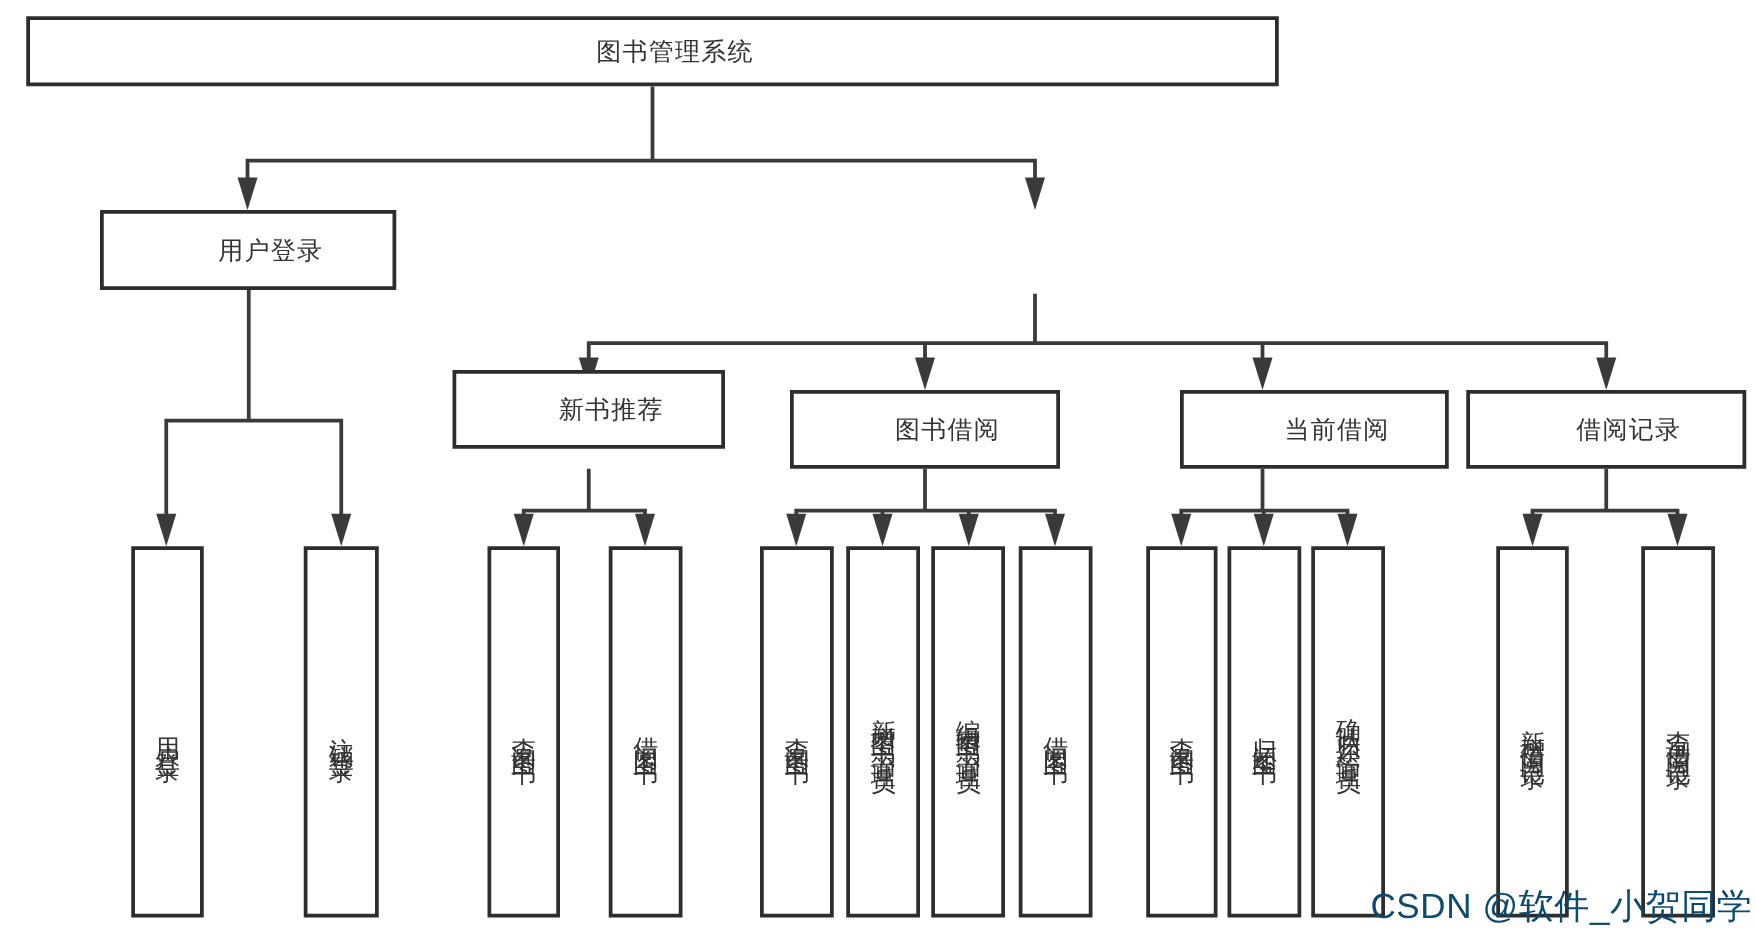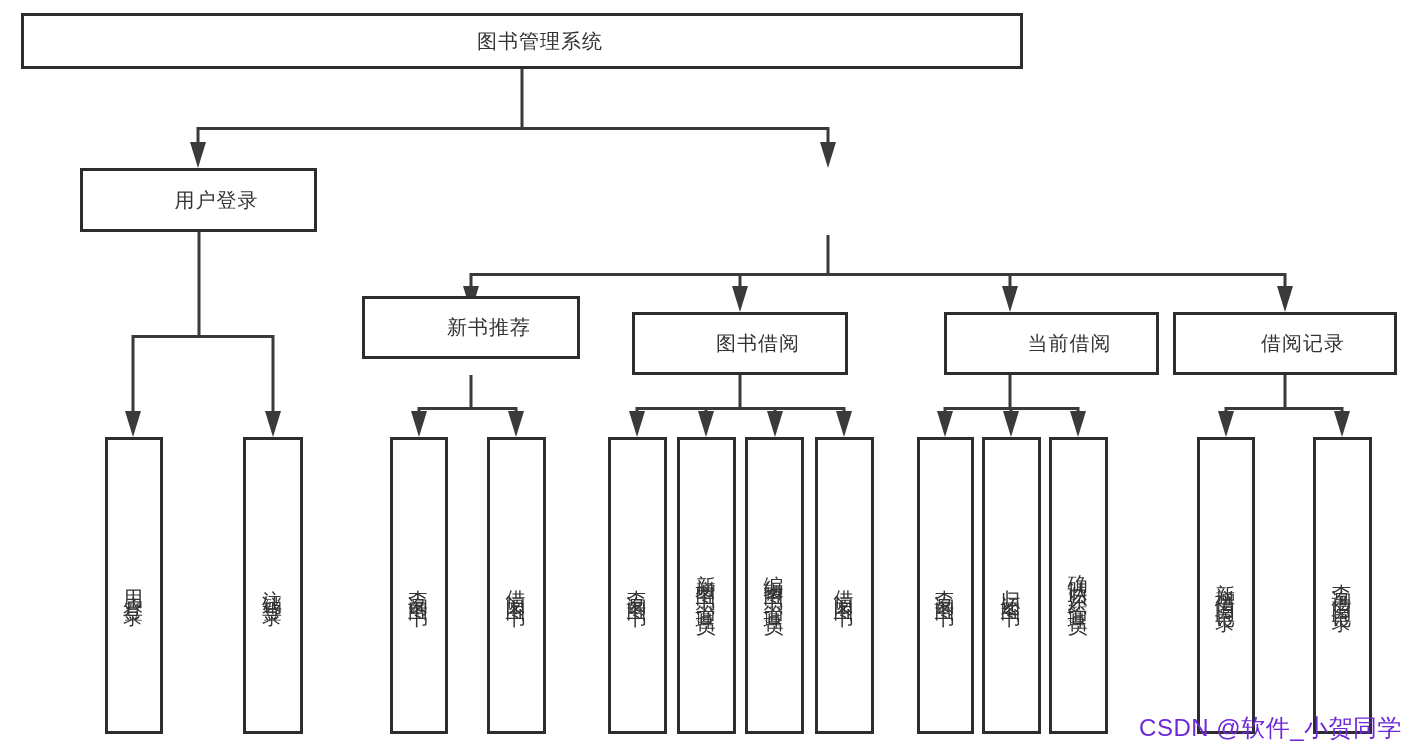--- a/index.html
+++ b/index.html
@@ -31,22 +31,22 @@
   .vtext {
     writing-mode: vertical-rl;
     text-orientation: mixed;
     letter-spacing: 6px;
     white-space: nowrap;
   }
   .watermark {
     position: absolute;
     right: 3px;
     bottom: 3px;
-    font-size: 24px;
-    color: #6d28d9;
+    font-size: 28px;
+    color: #0c4a6e;
     letter-spacing: 0.5px;
     z-index: 5;
   }
 </style>
 </head>
 <body>
 
 <div id="canvas">
 
   <svg id="connectors" viewBox="0 0 1405 747" xmlns="http://www.w3.org/2000/svg">

